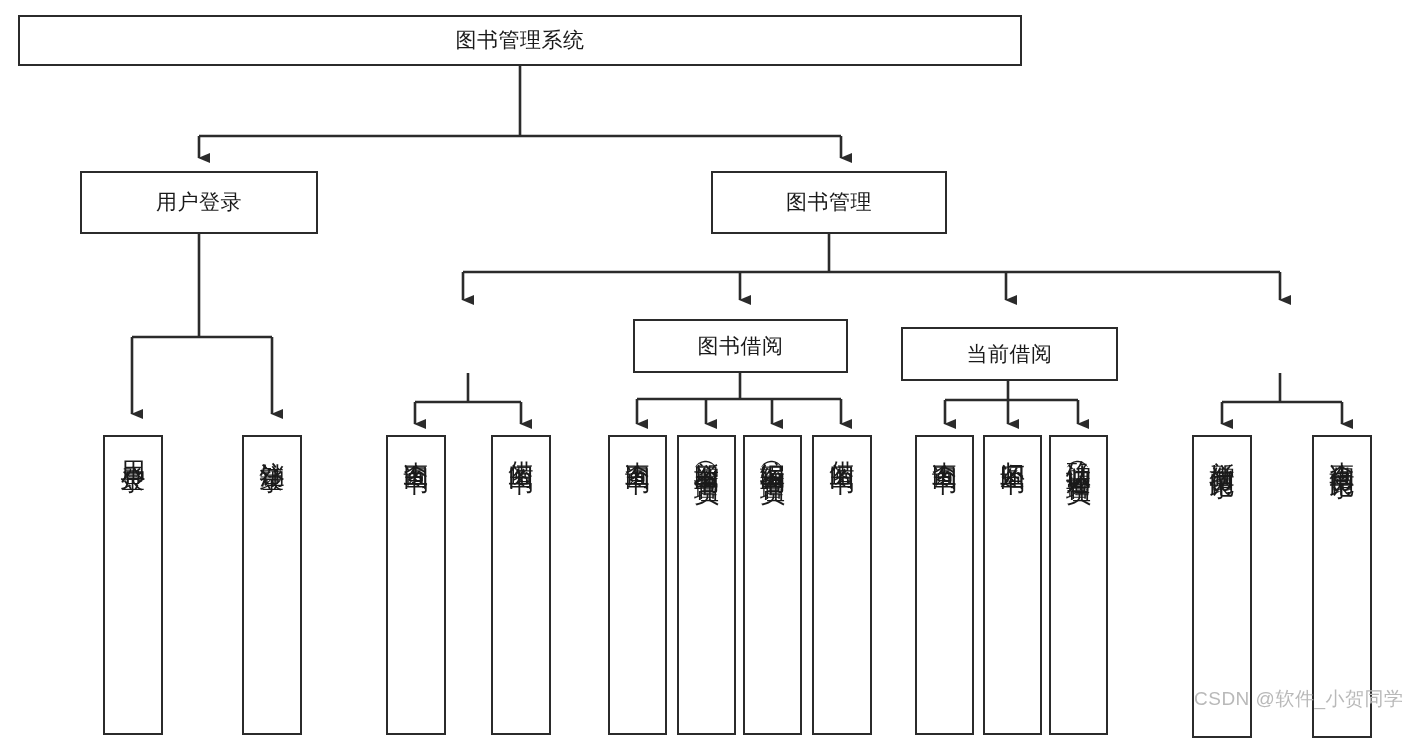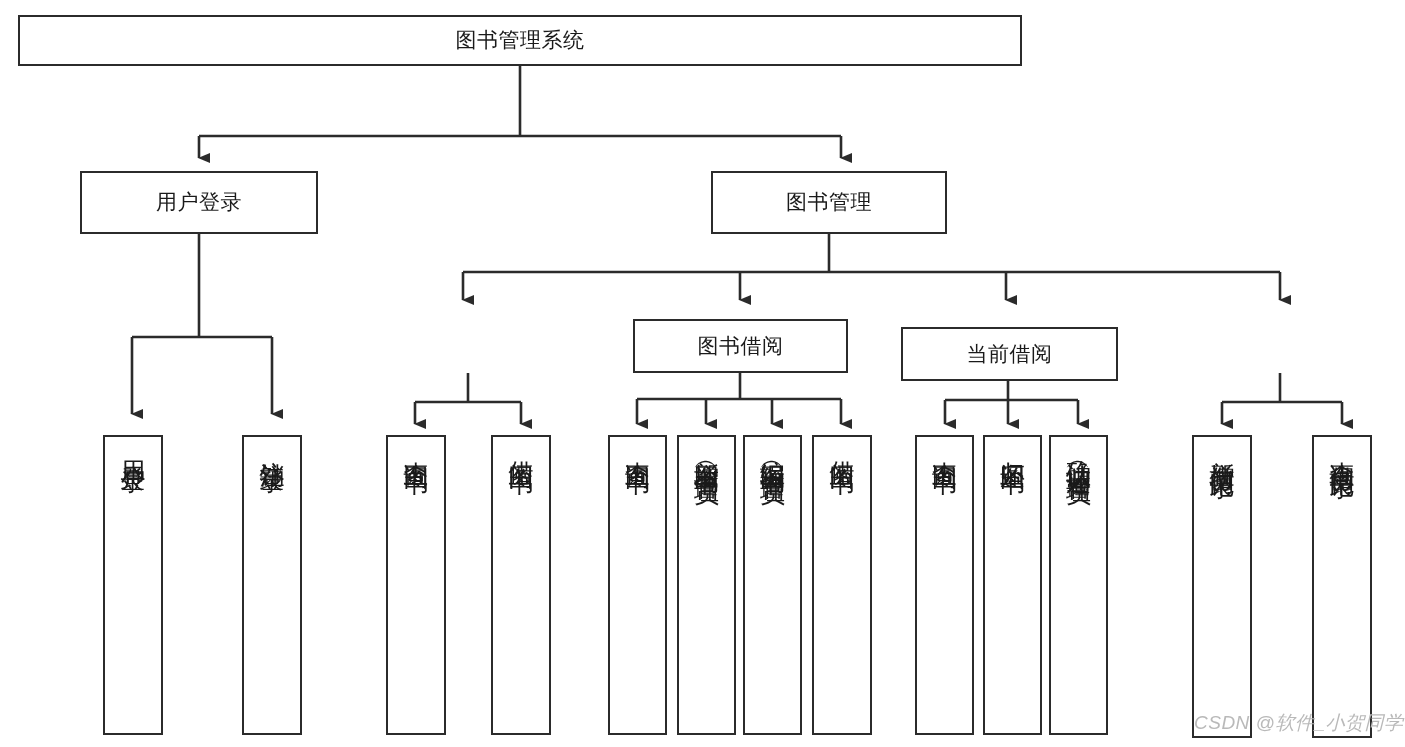--- a/index.html
+++ b/index.html
@@ -177,15 +177,15 @@
     <span class="node-label">确认归还（管理员）</span>
   </div>
 
   <div class="node vert" style="left:1192px; top:435px; width:60px; height:303px;">
     <span class="node-label">新增借阅记录</span>
   </div>
   <div class="node vert" style="left:1312px; top:435px; width:60px; height:303px;">
     <span class="node-label">查询借阅记录</span>
   </div>
 
-  <div class="watermark" style="left:1194px; top:710px;font-style:italic;">CSDN @软件_小贺同学</div>
+  <div class="watermark" style="left:1194px; top:686px;">CSDN @软件_小贺同学</div>
 
 </div>
 
 </body></html>

